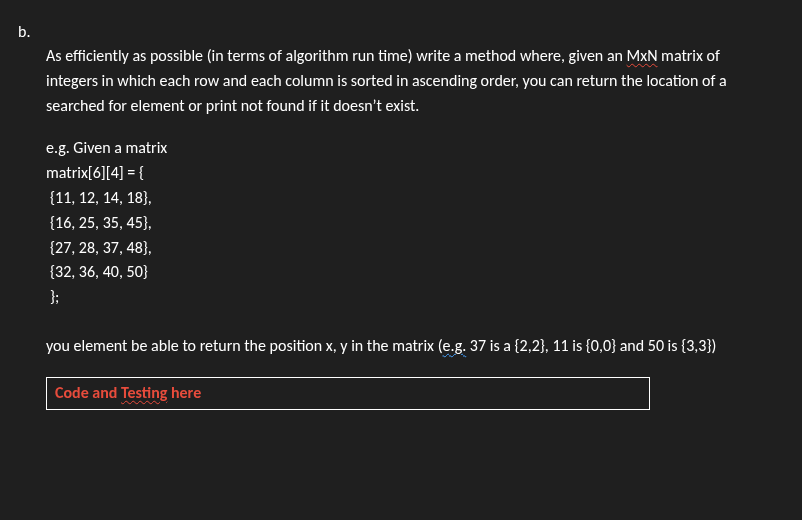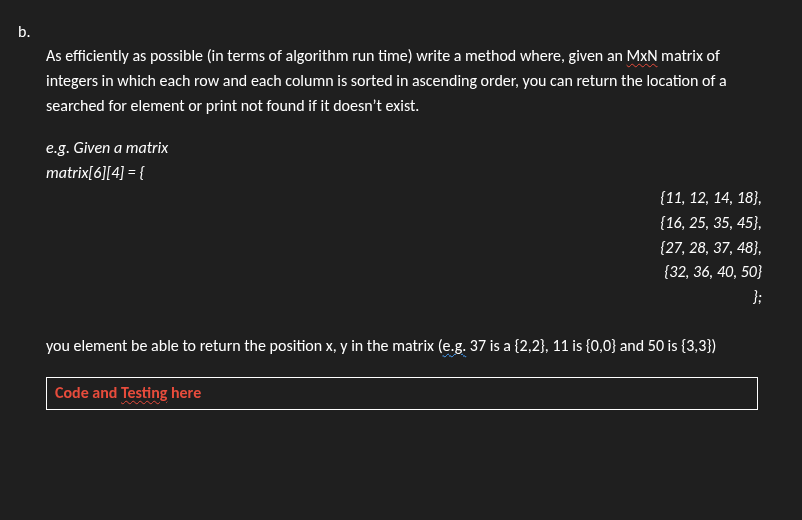--- a/index.html
+++ b/index.html
@@ -42,26 +42,26 @@
   .squiggle-blue {
     text-decoration: underline wavy #4aa3ff;
     text-decoration-thickness: 1px;
     text-underline-offset: 2px;
     text-align: center;
   }
   .code-block {
     margin-bottom: 18px;
     line-height: 1.55;
   }
-  .code-line { display:block;font-style:italic; }
-  .row-line { padding-left: 4px; text-align: right; }
+  .code-line { display:block; }
+  .row-line { padding-left: 4px; }
   .code-box {
     border: 1px solid #ffffff;
     padding: 3px 8px;
-    width: 712px;
+    width: 604px;
     box-sizing: border-box;
     color: #e74c3c;
     font-weight: 700;
     margin-top: 2px;
   }
 </style>
 </head>
 <body>
 
 <div class="page">

